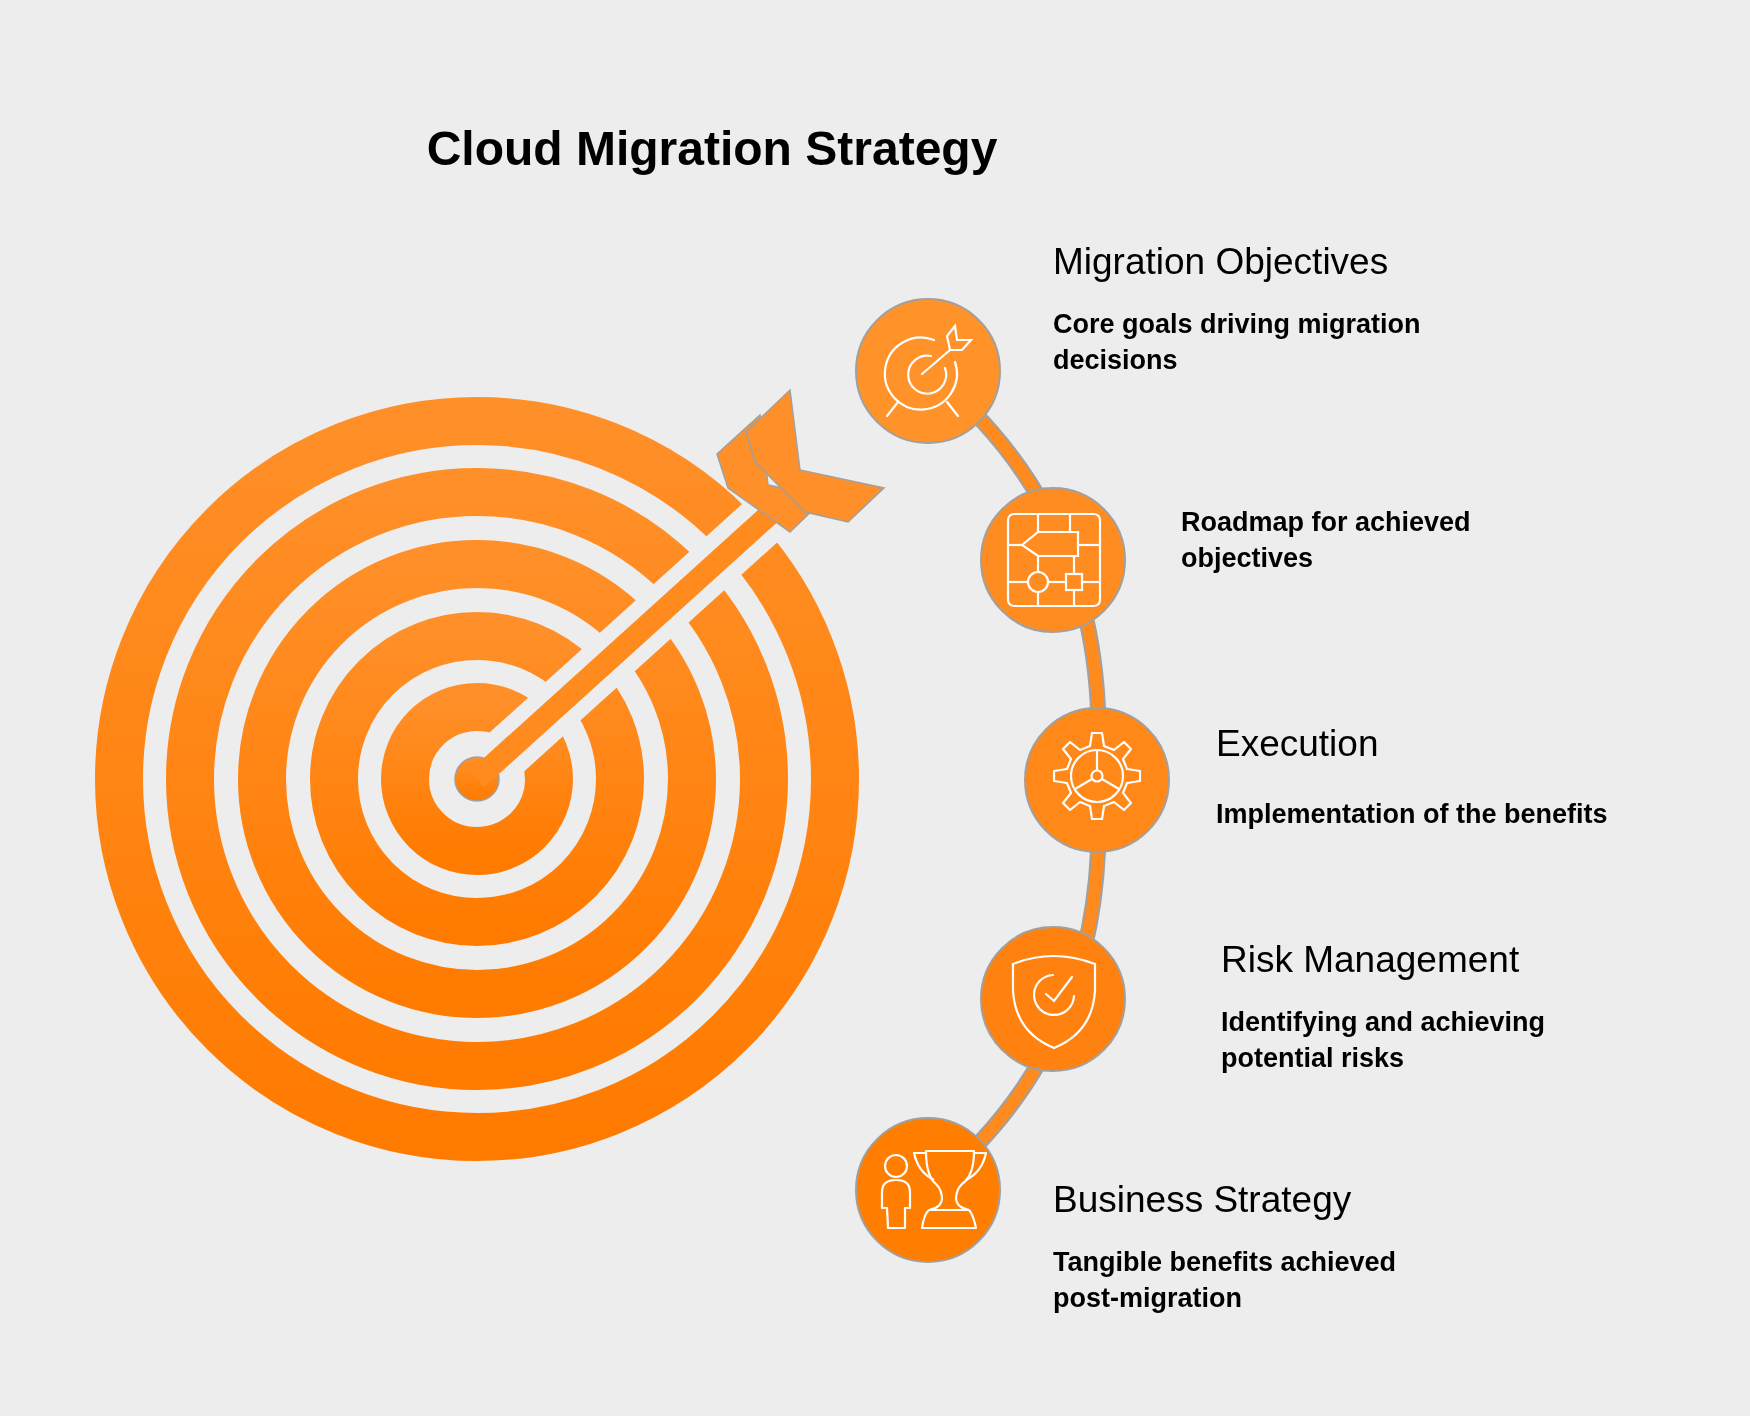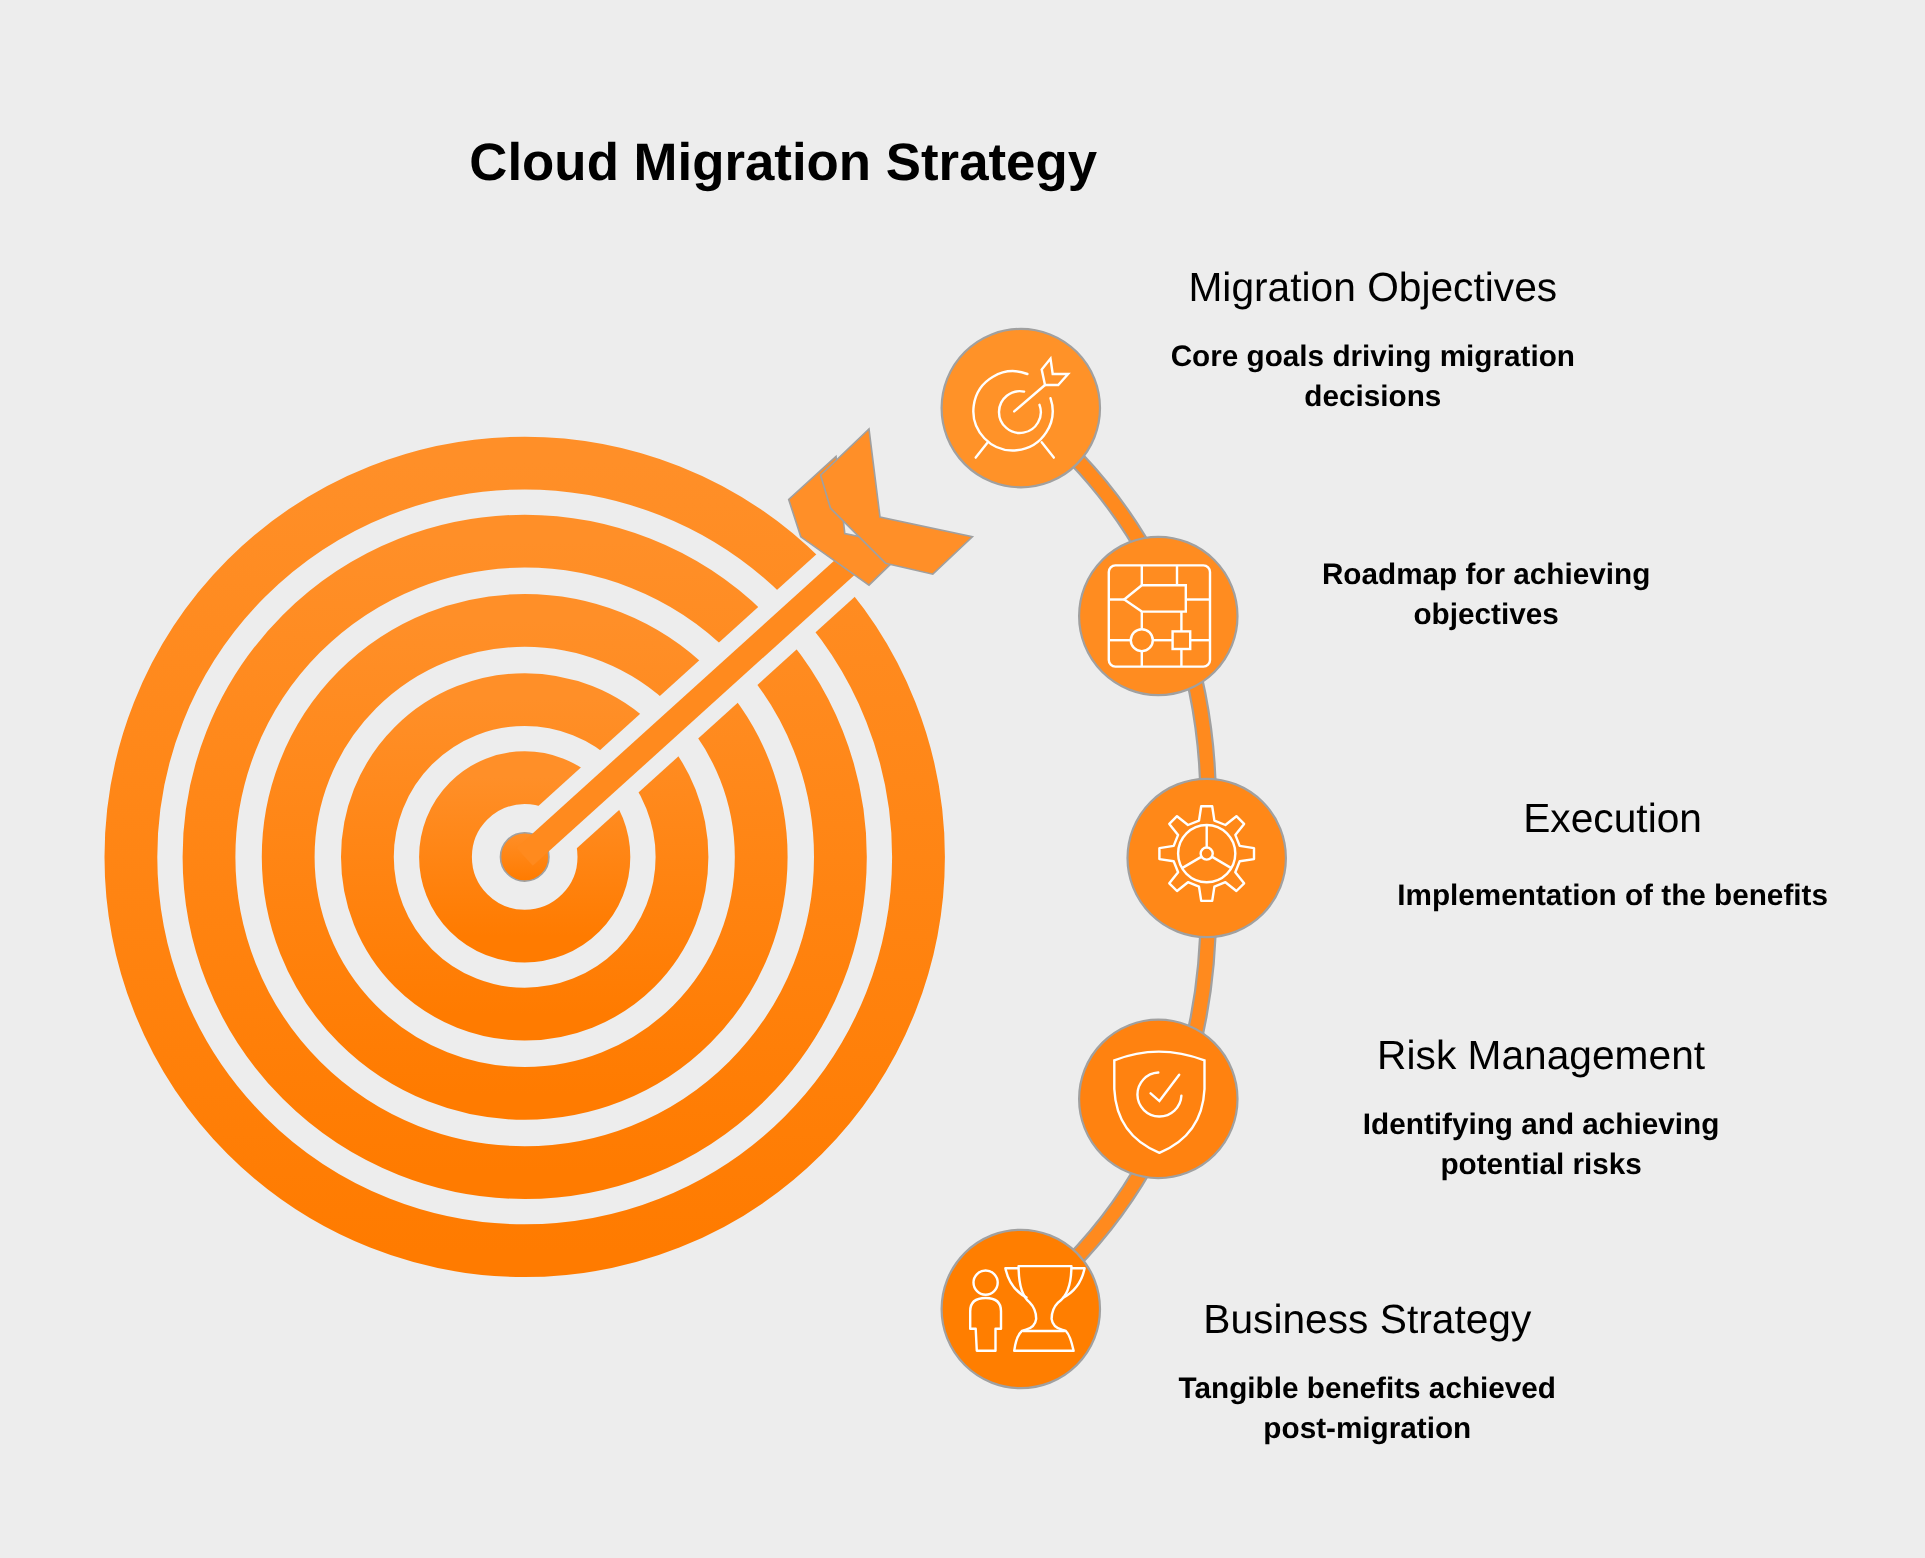--- a/index.html
+++ b/index.html
@@ -11,21 +11,21 @@
     color: #000;
   }
   .title {
     position: absolute; left: 0; width: 1424px; top: 96px;
     text-align: center;
     font-size: 48px; font-weight: bold;
     font-family: "Liberation Sans", sans-serif;
     margin-top: 25px;
   }
   svg.diagram { position: absolute; left: 0; top: 0; }
-  .item { position: absolute; text-align: center; }
+  .item { position: absolute; }
   .item .heading { font-size: 37px; line-height: 44px; white-space: nowrap; }
   .item .desc { font-size: 27px; line-height: 36px; margin-top: 22px; width: 420px; font-weight: bold; }
 </style>
 </head>
 <body>
 
 <div class="title">Cloud Migration Strategy</div>
 
 <svg class="diagram" width="1750" height="1416" viewBox="0 0 1750 1416">
   <defs>
@@ -132,21 +132,21 @@
     </g>
   </g>
 </svg>
 
 <div class="item" style="left:1053px; top:240px;">
   <div class="heading">Migration Objectives</div>
   <div class="desc" style="width:390px">Core goals driving migration decisions</div>
 </div>
 
 <div class="item" style="left:1181px; top:482px;">
-  <div class="desc" style="width:340px">Roadmap for achieving objectives</div>
+  <div class="desc" style="width:340px">Roadmap for achieved objectives</div>
 </div>
 
 <div class="item" style="left:1216px; top:722px;">
   <div class="heading">Execution</div>
   <div class="desc" style="width:500px; margin-top:30px">Implementation of the benefits</div>
 </div>
 
 <div class="item" style="left:1181px; top:938px;margin-left:40px;">
   <div class="heading">Risk Management</div>
   <div class="desc" style="width:360px">Identifying and achieving potential risks</div>

